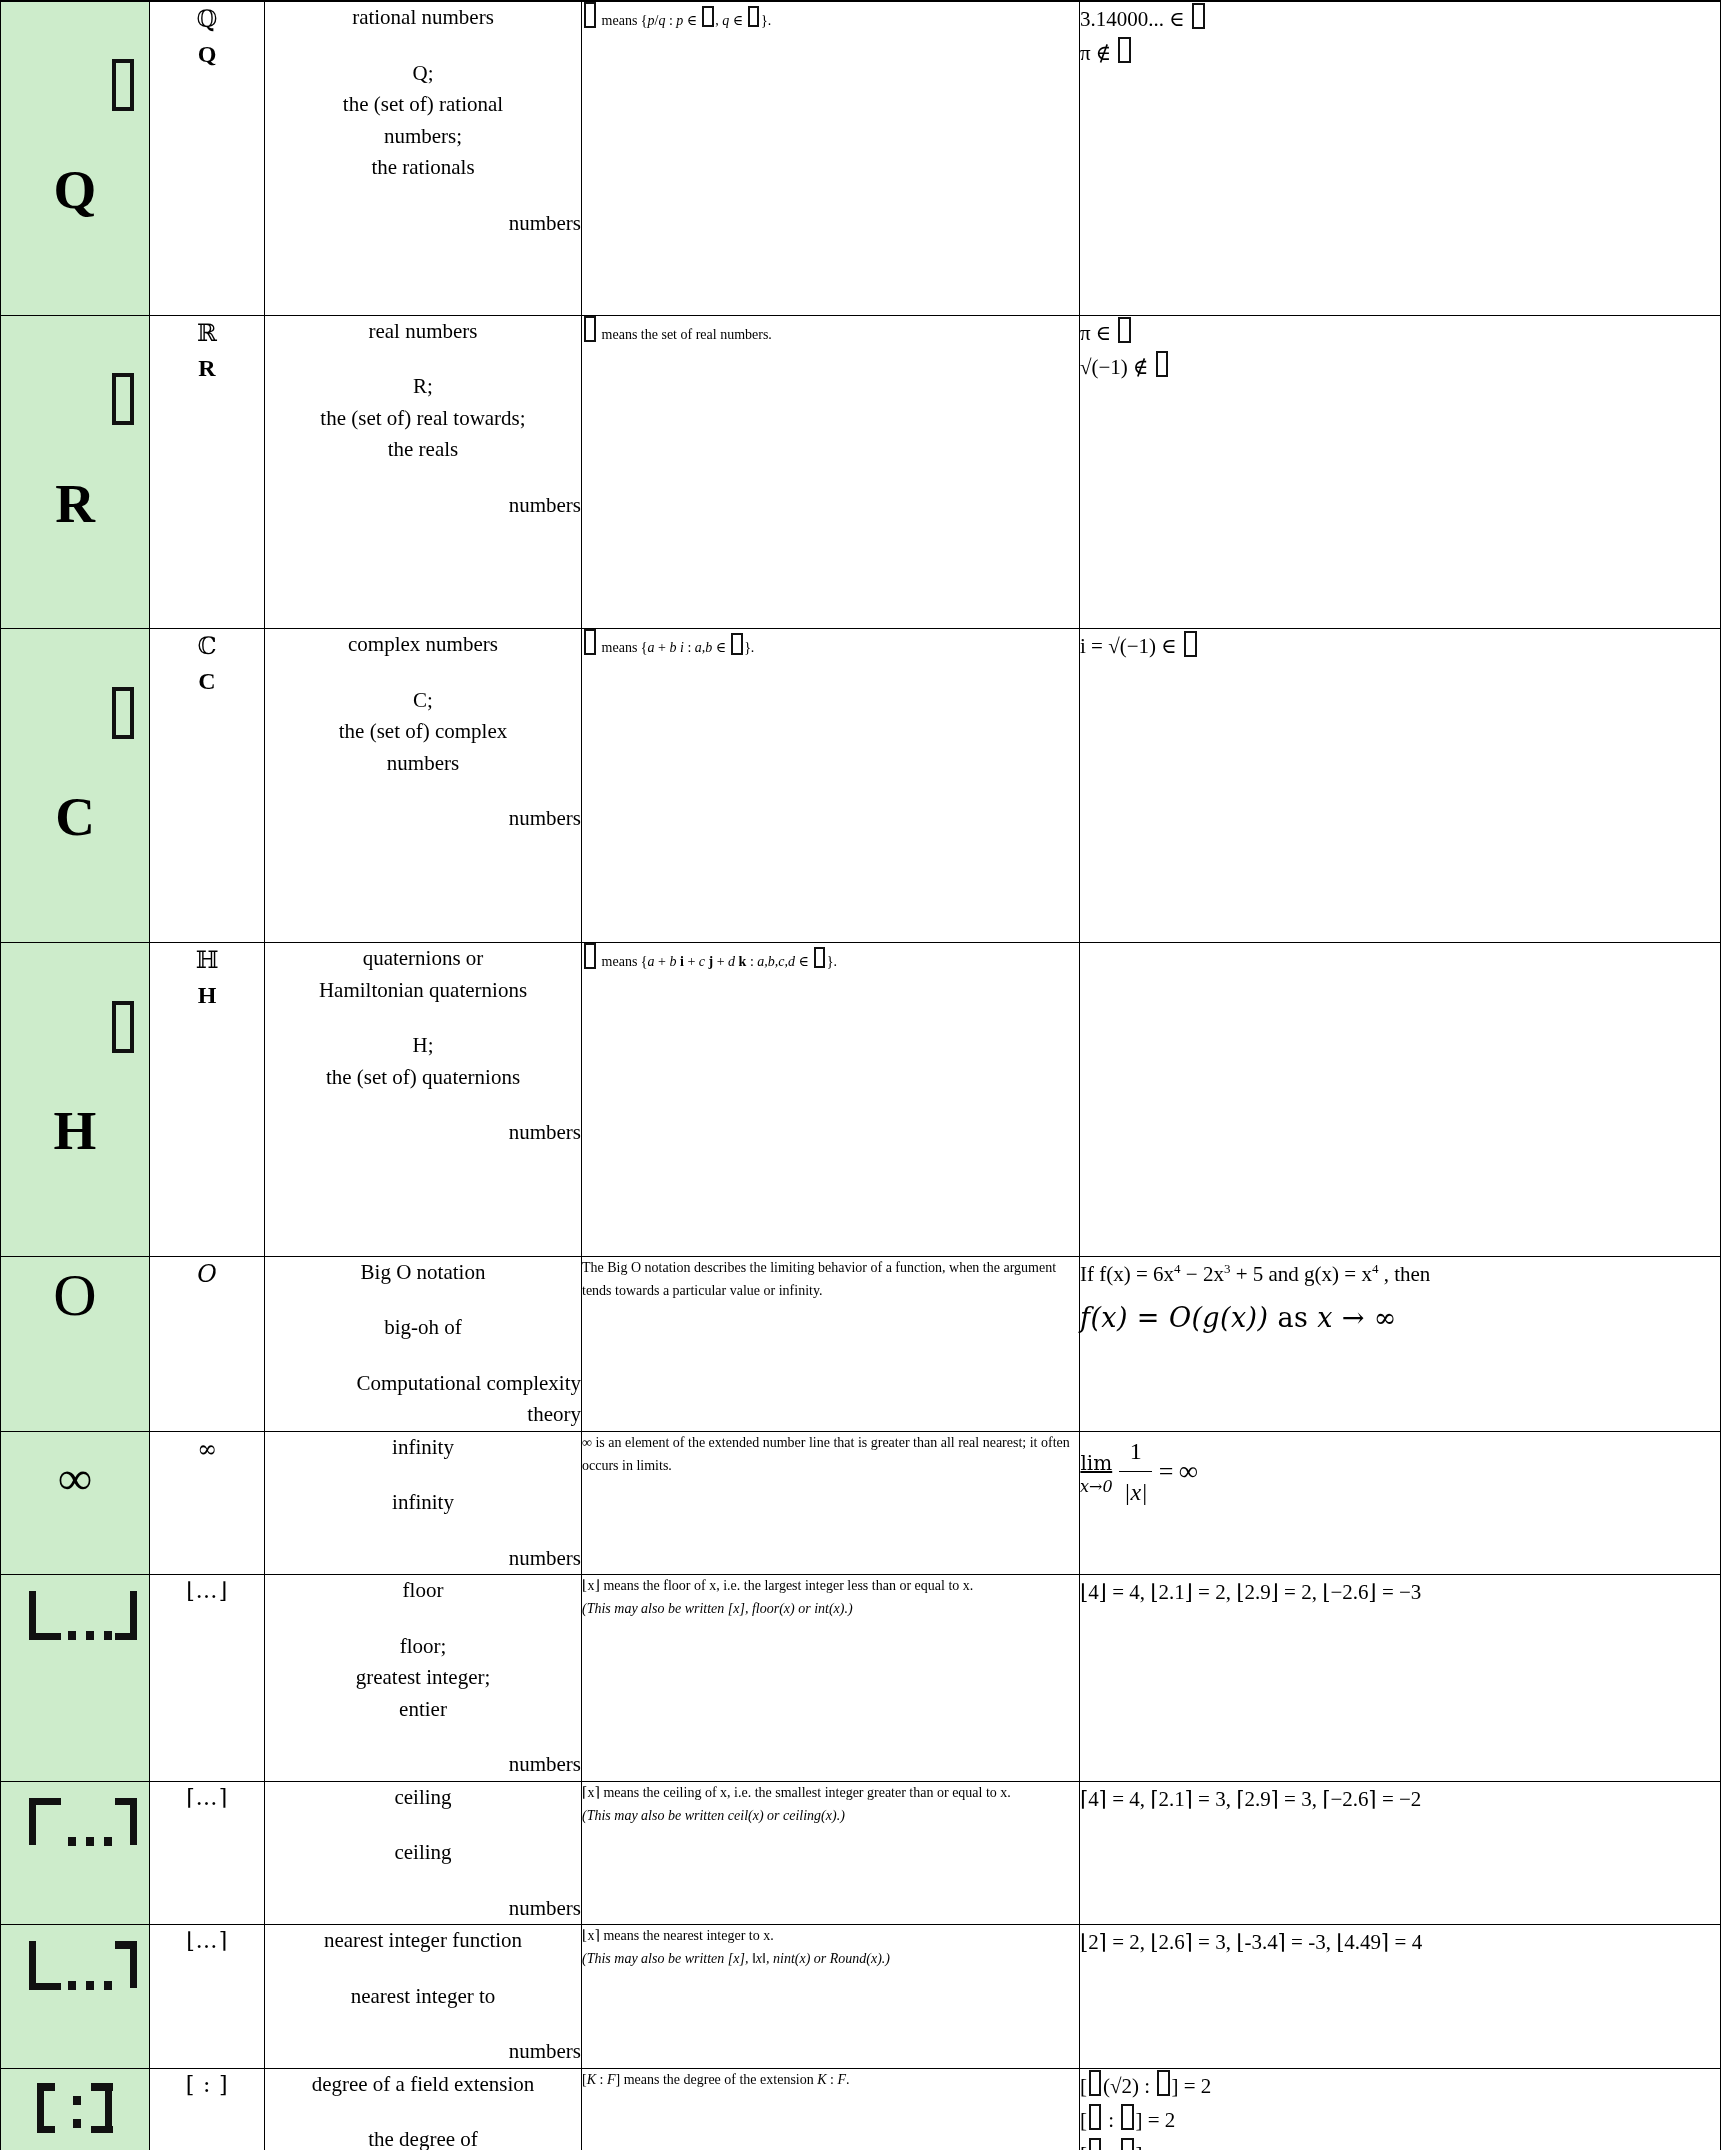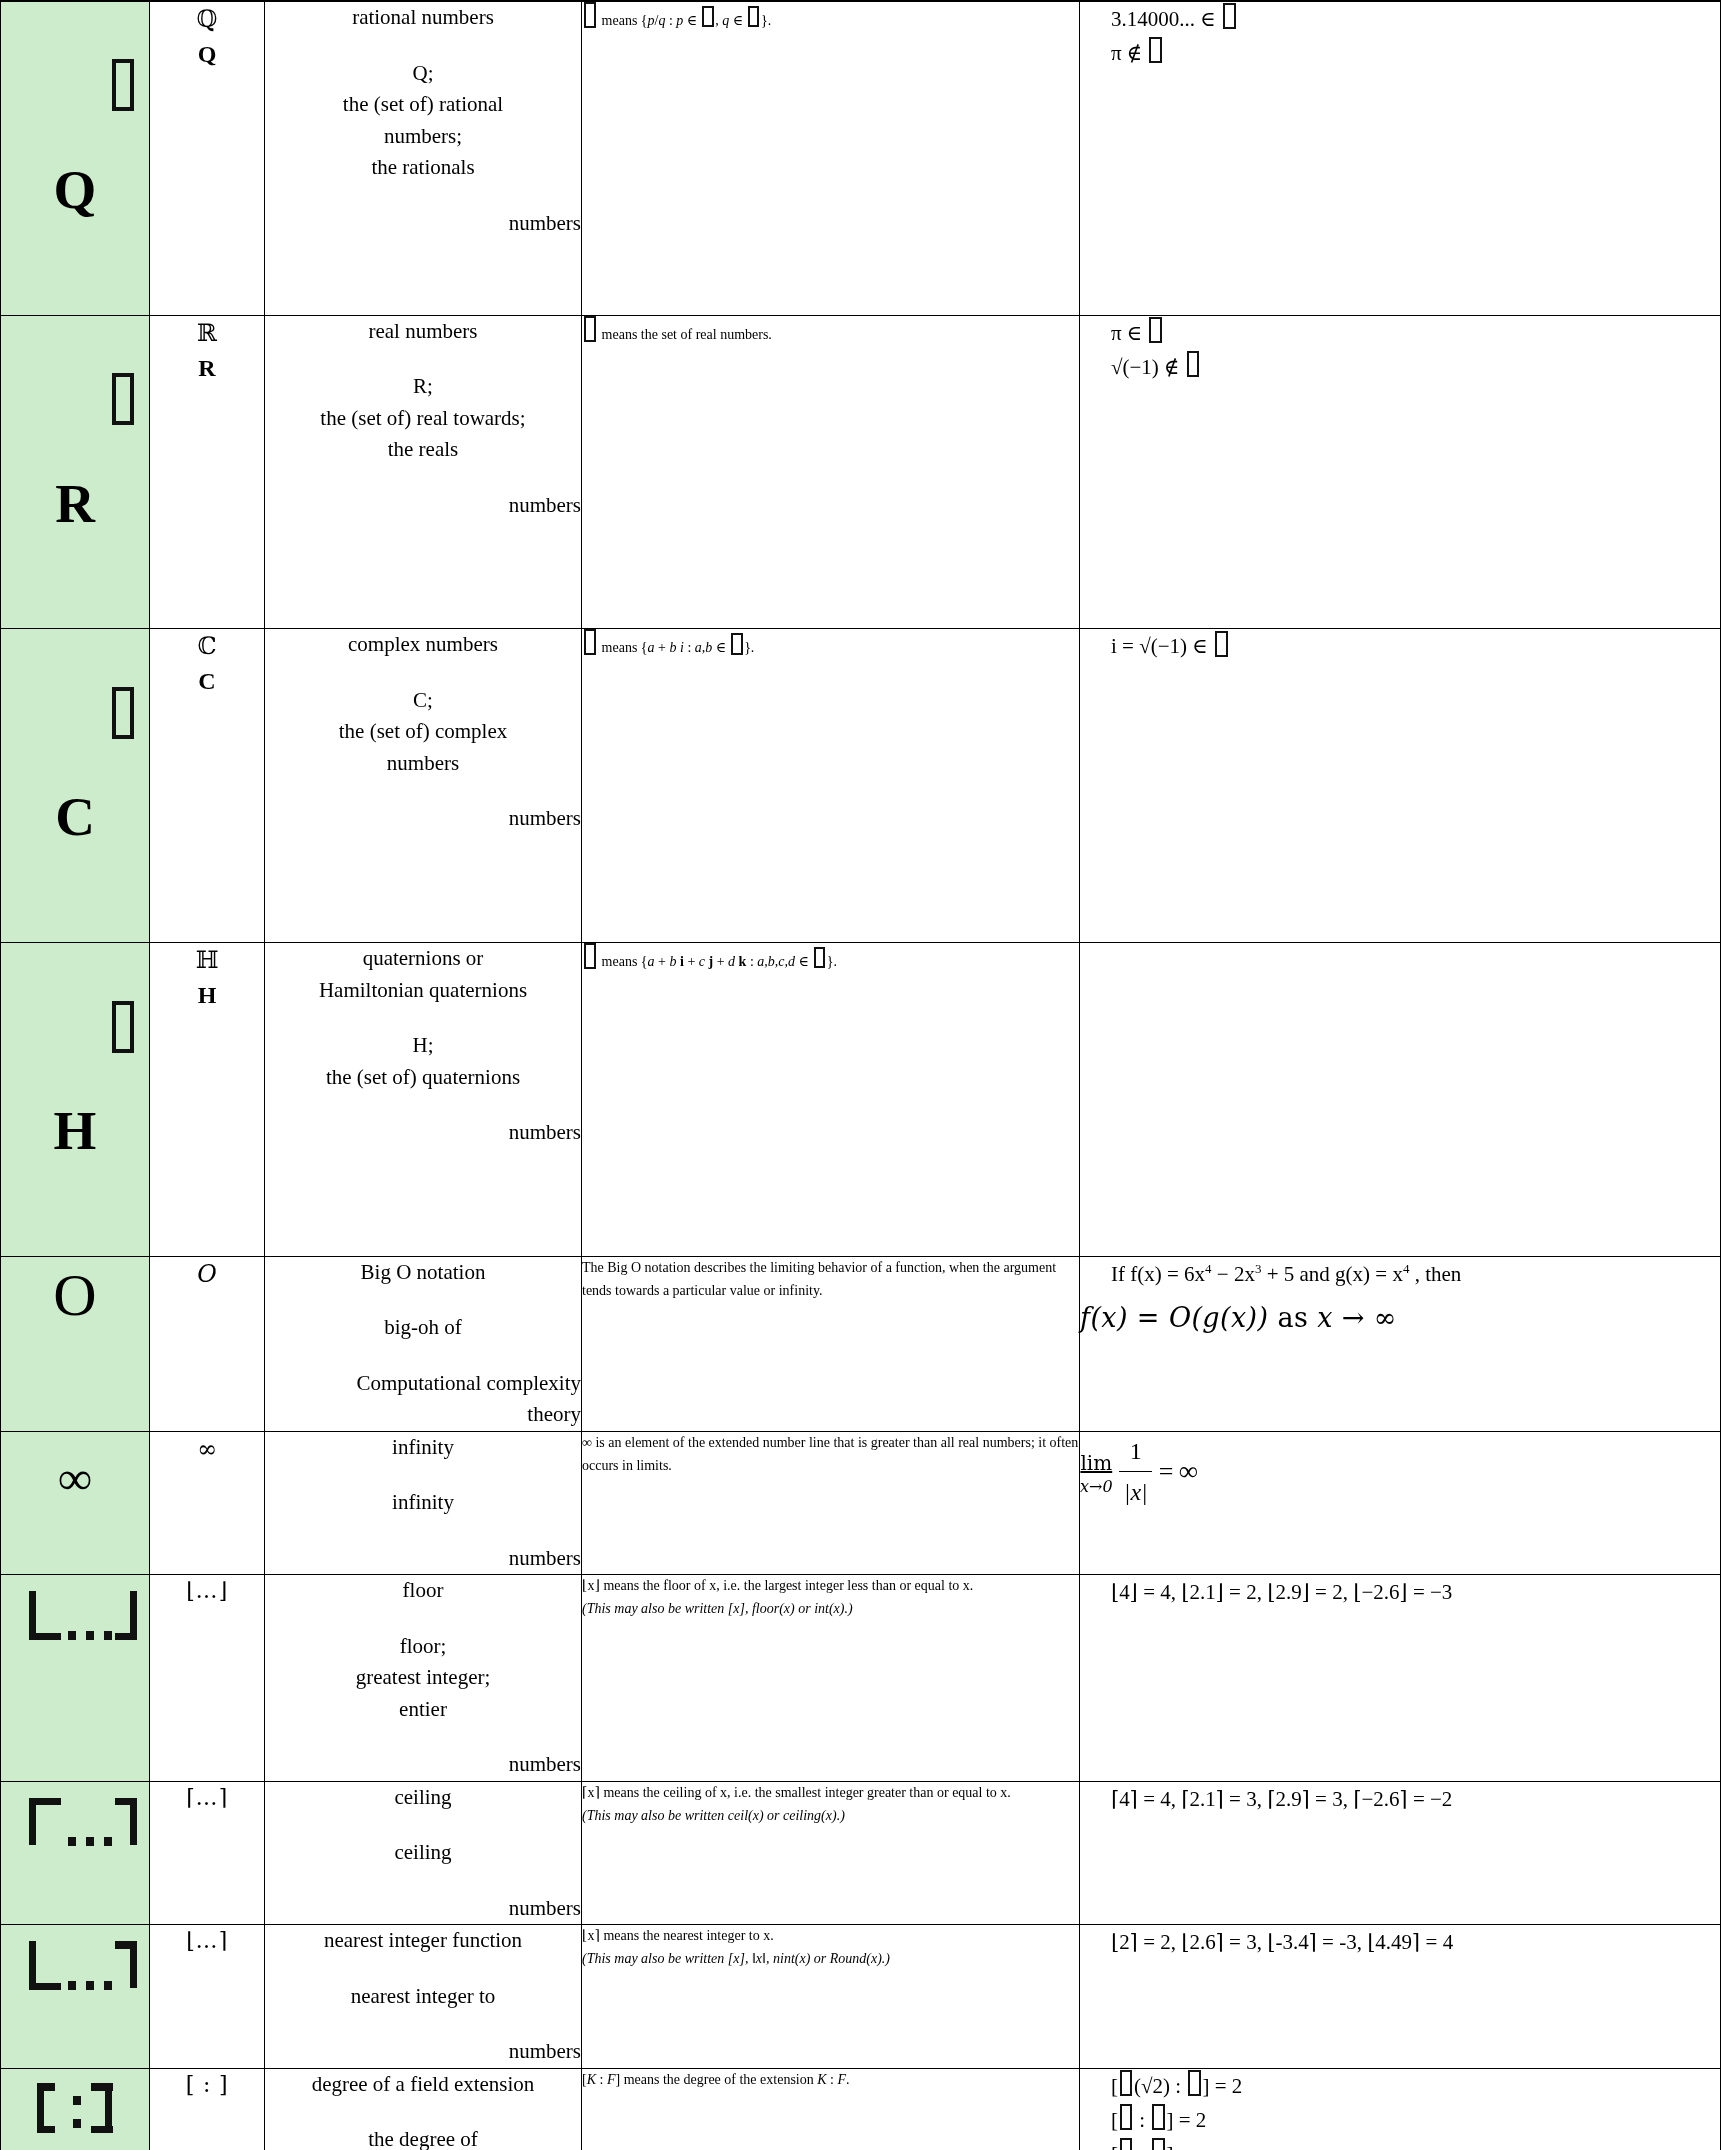--- a/index.html
+++ b/index.html
@@ -134,21 +134,21 @@
   td.cell-meaning .mvar { font-style: italic; }
 
   
   td.cell-example {
     font-size: 21px;
     line-height: 1.62;
     padding: 6.4px 9.7px 8px 9.7px;
     border-right: none;
     text-align: left;
   }
-  td.cell-example .ex-line { display: block; margin-left: 31px; }
+  td.cell-example .ex-line { display: block; }
   sup.pw { font-size: 0.62em; vertical-align: super; }
 
   
   .tex-display {
     display: block;
     font-family: "DejaVu Serif", "Liberation Serif", serif;
     font-style: italic;
     font-size: 27px;
     margin-top: 4.8px;
     letter-spacing: 0.4px;
@@ -369,21 +369,21 @@
     </td>
     <td class="cell-name">
       <span class="nm-title">infinity</span>
       <span class="nm-read">
         <span>infinity</span>
       </span>
       <span class="nm-cat">
         <span>numbers</span>
       </span>
     </td>
-    <td class="cell-meaning">∞ is an element of the extended number line that is greater than all real numbers; it often occurs in limits.</td>
+    <td class="cell-meaning">∞ is an element of the extended number line that is greater than all real nearest; it often occurs in limits.</td>
     <td class="cell-example">
       <span class="limbox">
         <span class="lim-op">lim</span>
         <span class="lim-sub">x→0</span>
       </span><span class="fracbox">
         <span class="fr-num">1</span>
         <span class="fr-bar"></span>
         <span class="fr-den">|x|</span>
       </span><span class="eqs">=</span>
       <span class="infty-big">∞</span>

